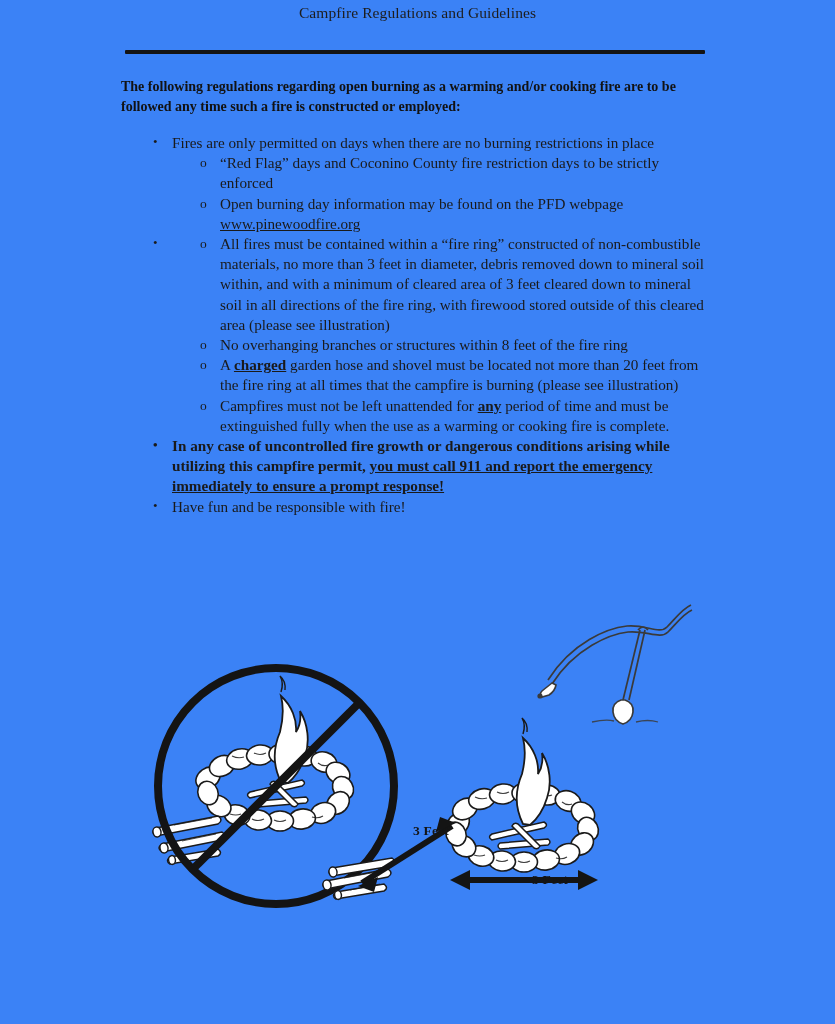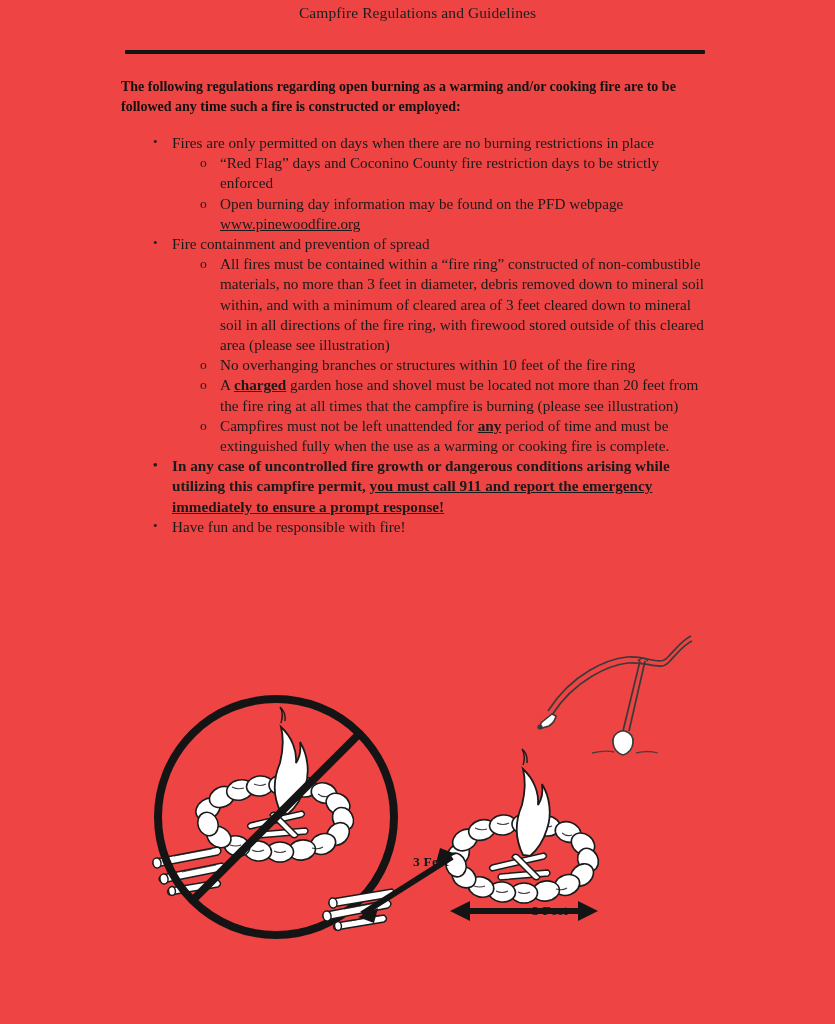--- a/index.html
+++ b/index.html
@@ -14,21 +14,21 @@
     position: relative;
     overflow: hidden;
     font-family: "Liberation Serif", "DejaVu Serif", serif;
     color: #1a1a1a;
     background: #fdfdfd;
   }
 
   .page {
     position: absolute;
     inset: 0;
-    background: #ef4444;
+    background: #3b82f6;
   }
 
   
   .doc-title {
     position: absolute;
     top: 4px;
     left: 0;
     width: 835px;
     text-align: center;
     font-size: 15.5px;
@@ -101,21 +101,21 @@
   }
 
   .u { text-decoration: underline; }
   .b { font-weight: bold; }
   .link { text-decoration: underline; text-align: right; }
 
   
   .illustration {
     position: absolute;
     left: 140px;
-    top: 627px;
+    top: 596px;
     width: 560px;
     height: 312px;
   }
   .illustration svg { display: block; }
 
   .feet-label {
     position: absolute;
     font-family: "Liberation Serif", "DejaVu Serif", serif;
     font-weight: bold;
     font-size: 13.5px;
@@ -150,31 +150,30 @@
       </div>
       <div class="l2">
         <span class="circ">o</span>
         <span>Open burning day information may be found on the PFD webpage</span>
         <span class="link">www.pinewoodfire.org</span>
       </div>
     </div>
 
     <div class="l1">
       <span class="bullet">•</span>
-      <span>Fire containment and prevention of spread</span>
     </div>
 
     <div class="l2wrap">
       <div class="l2">
         <span class="circ">o</span>
         <span>All fires must be contained within a “fire ring” constructed of non-combustible materials, no more than 3 feet in diameter, debris removed down to mineral soil within, and with a minimum of cleared area of 3 feet cleared down to mineral soil in all directions of the fire ring, with firewood stored outside of this cleared area (please see illustration)</span>
       </div>
       <div class="l2">
         <span class="circ">o</span>
-        <span>No overhanging branches or structures within 10 feet of the fire ring</span>
+        <span>No overhanging branches or structures within 8 feet of the fire ring</span>
       </div>
       <div class="l2">
         <span class="circ">o</span>
         <span>A </span><span class="b u">charged</span><span> garden hose and shovel must be located not more than 20 feet from the fire ring at all times that the campfire is burning (please see illustration)</span>
       </div>
       <div class="l2">
         <span class="circ">o</span>
         <span>Campfires must not be left unattended for </span><span class="b u">any</span><span> period of time and must be extinguished fully when the use as a warming or cooking fire is complete.</span>
       </div>
     </div>

